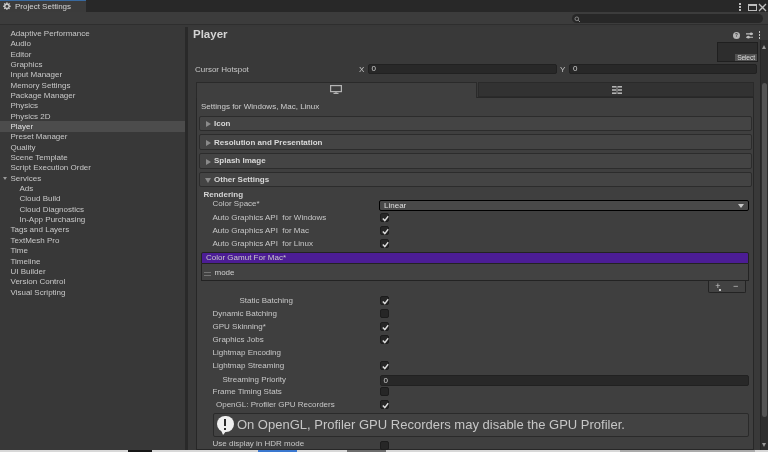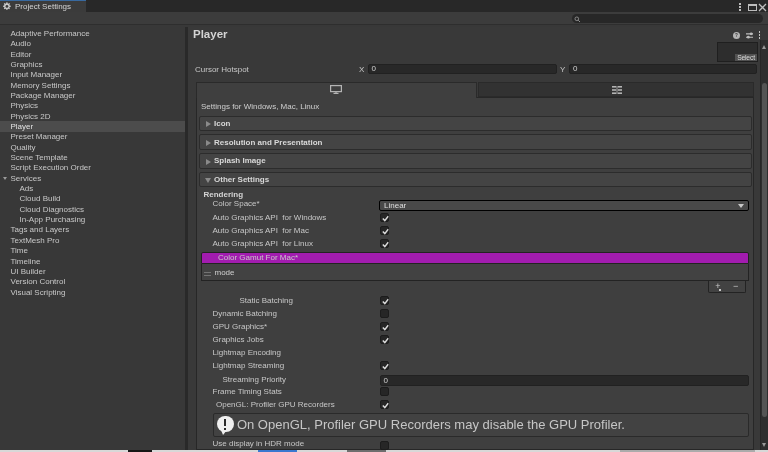--- a/index.html
+++ b/index.html
@@ -162,40 +162,40 @@
           <path d="M1.8 4.6 L3.8 6.6 L7.2 2.2" stroke="#dcdcdc" stroke-width="1.4" fill="none"></path>
         </svg>
       </div>
     <div class="lbl" style="left:24.5px;top:211.2px;">Auto Graphics API&nbsp; for Linux</div>
     <div class="cb on" style="left:191.5px;top:211.7px;">
         <svg width="9" height="9" viewBox="0 0 9 9">
           <path d="M1.8 4.6 L3.8 6.6 L7.2 2.2" stroke="#dcdcdc" stroke-width="1.4" fill="none"></path>
         </svg>
       </div>
 
-    <div class="abs" style="left:13px;top:225px;width:548px;height:11.5px;background:#a21caf;border:1px solid #232323;border-radius:2px 2px 0 0;display:flex;align-items:center;padding-left:16px;font-size:8px;color:#c8c8c8;">Color Gamut For Mac*</div>
+    <div class="abs" style="left:13px;top:225px;width:548px;height:11.5px;background:#4c1d95;border:1px solid #232323;border-radius:2px 2px 0 0;display:flex;align-items:center;padding-left:4px;font-size:8px;color:#c8c8c8;">Color Gamut For Mac*</div>
     <div class="abs" style="left:13px;top:236.5px;width:548px;height:17.5px;background:#424242;border:1px solid #232323;border-top:none;"></div>
     <div class="abs" style="left:16px;top:245px;width:6.5px;height:1.2px;background:#737373;"></div>
     <div class="abs" style="left:16px;top:247.8px;width:6.5px;height:1.2px;background:#737373;"></div>
     <div class="lbl" style="left:26.5px;top:240.5px;color:#d0d0d0;">mode</div>
     <div class="abs" style="left:520px;top:254px;width:37.5px;height:11.5px;background:#424242;border:1px solid #232323;border-top:none;border-radius:0 0 2px 2px;display:flex;align-items:center;justify-content:space-around;font-size:9px;color:#c8c8c8;">
         <span>+</span>
         <span>−</span>
       </div>
     <div class="abs" style="left:531px;top:262px;width:1.5px;height:1.5px;background:#c8c8c8;"></div>
 
     <div class="lbl" style="left:24.5px;top:268px;margin-left:27px;">Static Batching</div>
     <div class="cb on" style="left:191.5px;top:268.5px;">
         <svg width="9" height="9" viewBox="0 0 9 9">
           <path d="M1.8 4.6 L3.8 6.6 L7.2 2.2" stroke="#dcdcdc" stroke-width="1.4" fill="none"></path>
         </svg>
       </div>
     <div class="lbl" style="left:24.5px;top:281px;">Dynamic Batching</div>
     <div class="cb" style="left:191.5px;top:281.5px;"></div>
-    <div class="lbl" style="left:24.5px;top:294.5px;">GPU Graphics*</div>
+    <div class="lbl" style="left:24.5px;top:294.5px;">GPU Skinning*</div>
     <div class="cb on" style="left:191.5px;top:295px;">
         <svg width="9" height="9" viewBox="0 0 9 9">
           <path d="M1.8 4.6 L3.8 6.6 L7.2 2.2" stroke="#dcdcdc" stroke-width="1.4" fill="none"></path>
         </svg>
       </div>
     <div class="lbl" style="left:24.5px;top:307px;">Graphics Jobs</div>
     <div class="cb on" style="left:191.5px;top:307.5px;">
         <svg width="9" height="9" viewBox="0 0 9 9">
           <path d="M1.8 4.6 L3.8 6.6 L7.2 2.2" stroke="#dcdcdc" stroke-width="1.4" fill="none"></path>
         </svg>

